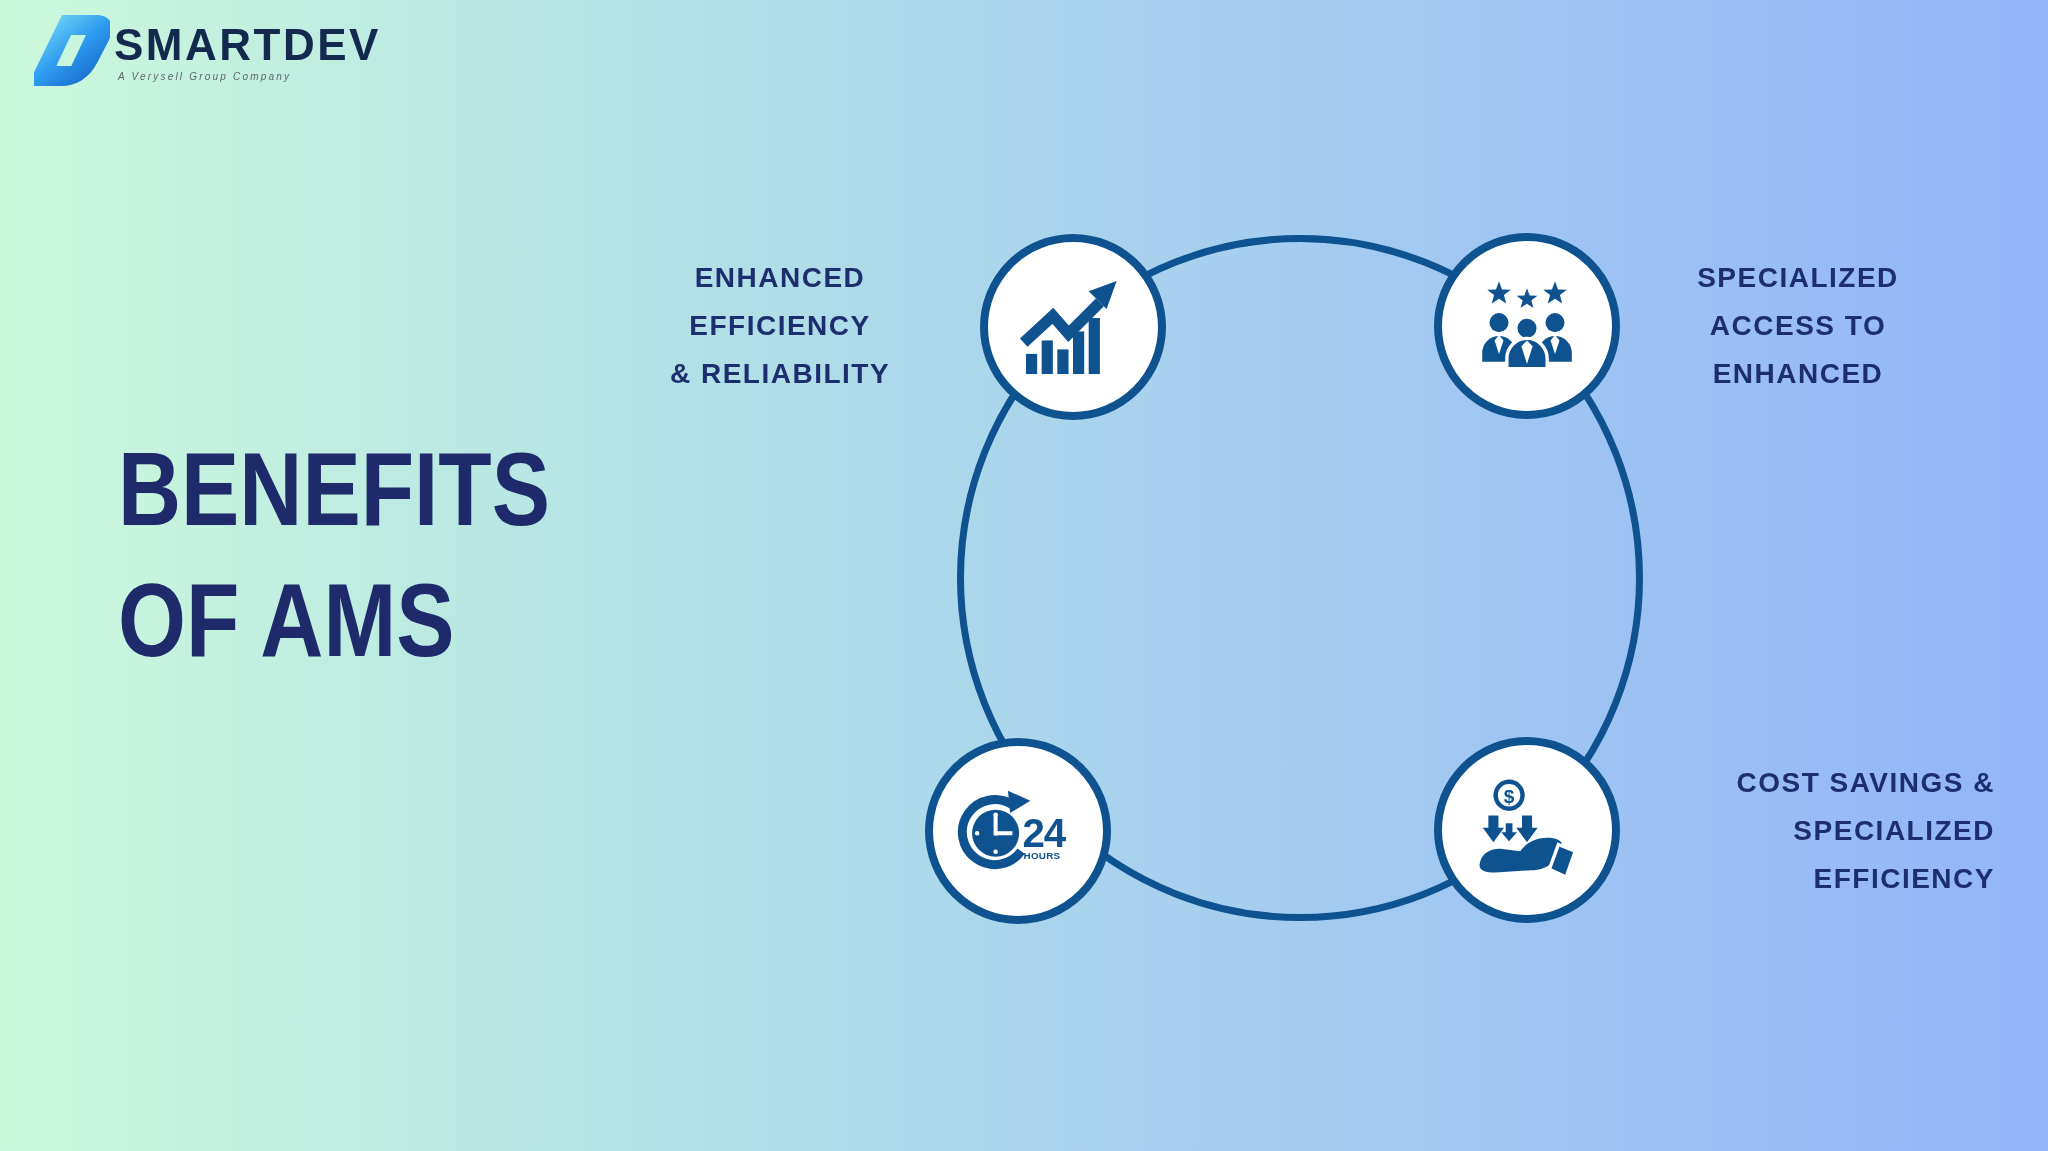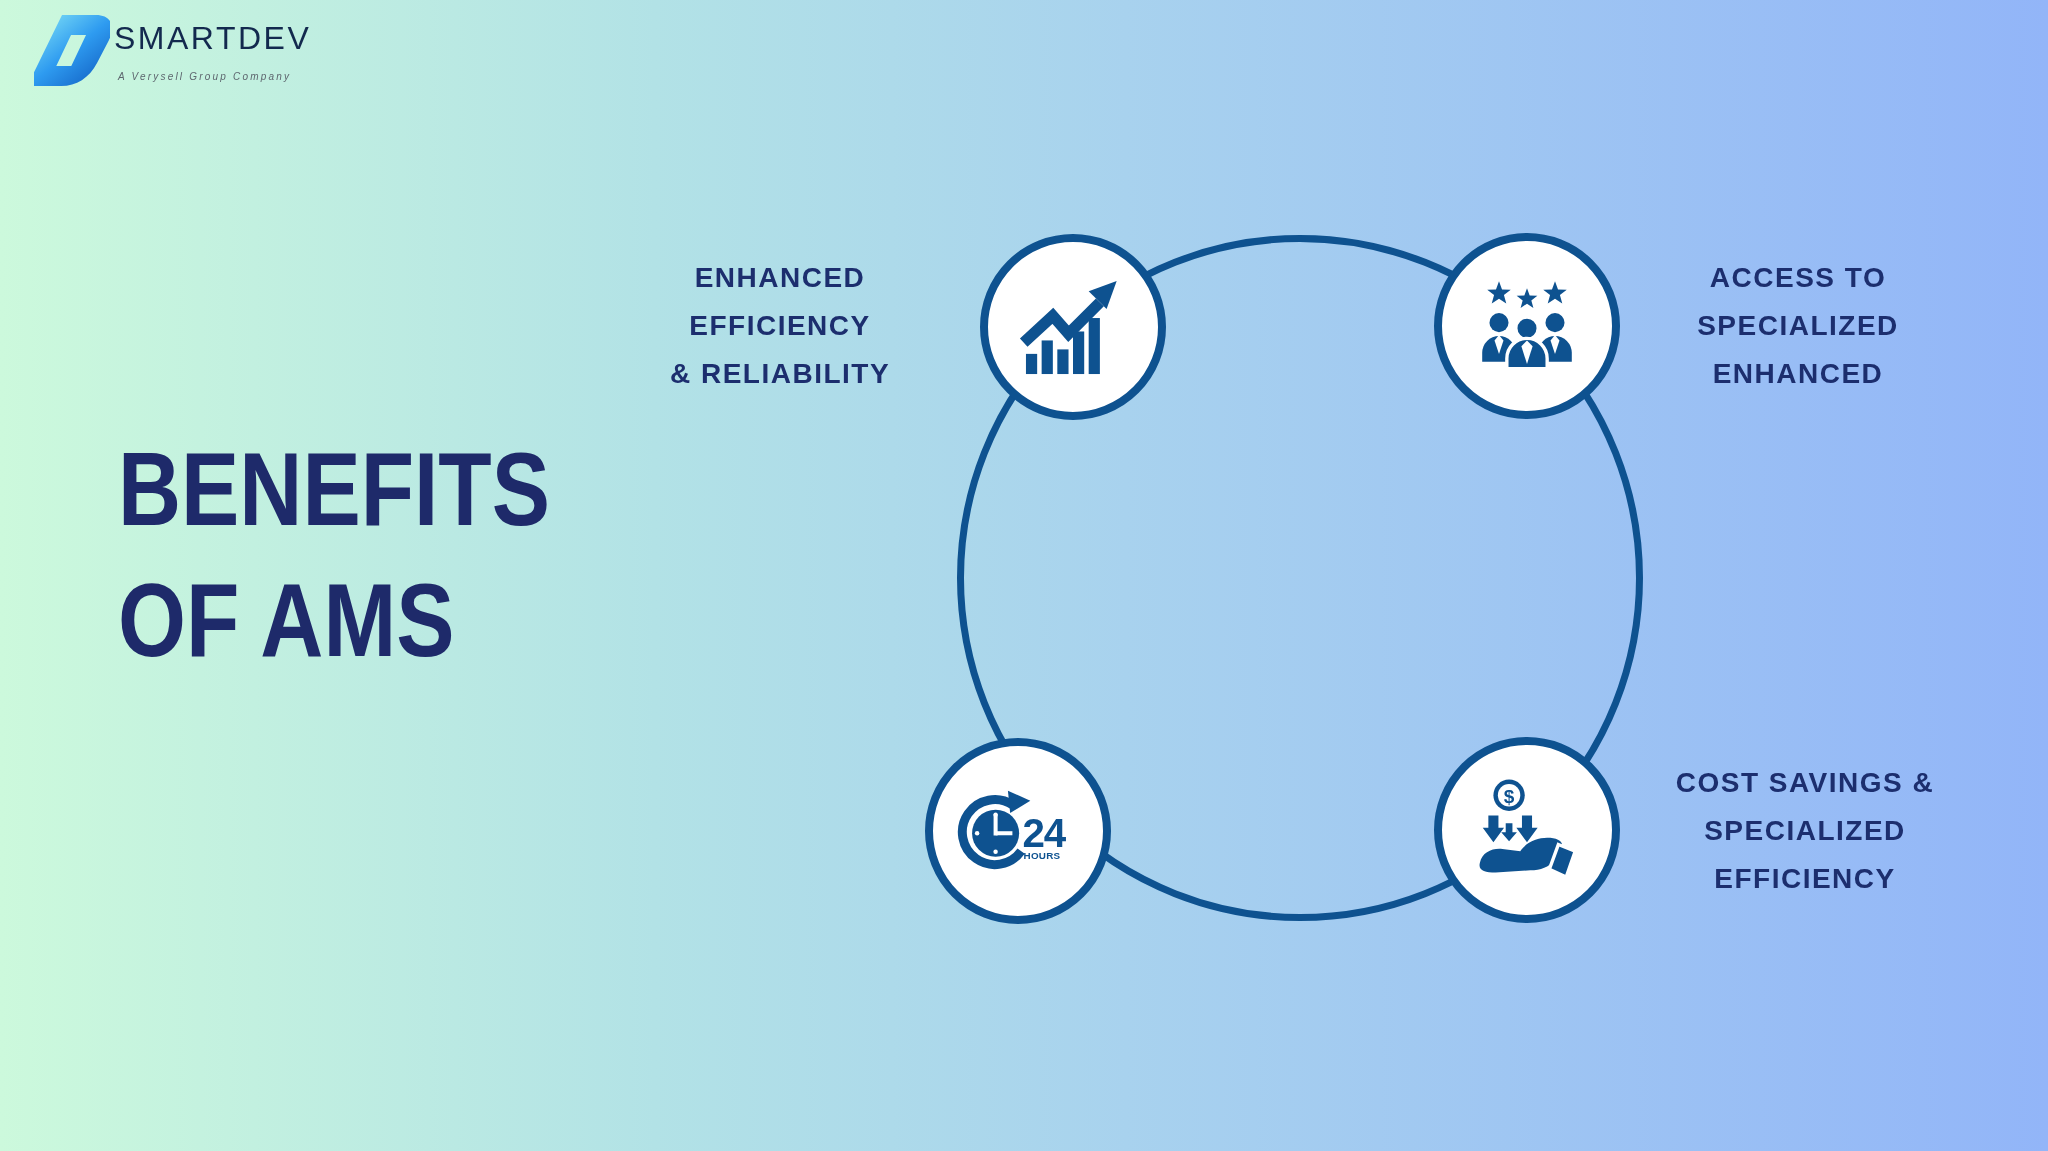--- a/index.html
+++ b/index.html
@@ -6,21 +6,21 @@
   html,body { width:2048px; height:1151px; }
   .canvas {
     position:relative; width:2048px; height:1151px; overflow:hidden;
     background:linear-gradient(90deg, #ccf9dc 0%, #b2e2e6 32%, #a8d2ee 55%, #92b5f8 100%);
     font-family:"Liberation Sans", sans-serif;
   }
 
   
   .logo-icon { position:absolute; left:34px; top:12px; width:76px; height:78px; }
   .logo-name {
-    position:absolute; left:114px; top:20px; font-size:32px; font-weight:normal;
+    position:absolute; left:114px; top:20px; font-size:44px; font-weight:bold;
     letter-spacing:2.5px; color:#13294e;
   }
   .logo-tagline {
     position:absolute; left:118px; top:71px; font-size:10px; font-style:italic;
     letter-spacing:2.2px; color:#5d666e;
   }
 
   
   .main-title {
     position:absolute; left:118px; top:424px; color:#1e2a6a; font-weight:bold;
@@ -47,21 +47,21 @@
   .node-br { left:1434px; top:737px; }
 
   
   .benefit-label {
     position:absolute; width:380px; text-align:center; color:#1c2e6e;
     font-weight:bold; font-size:28px; line-height:48px; letter-spacing:1.5px;
   }
   .label-tl { left:590px;  top:254px; }
   .label-tr { left:1608px; top:254px; }
   .label-bl { left:589px;  top:759px; }
-  .label-br { left:1615px; top:759px; }
+  .label-br { left:1615px; top:759px;text-align:right; }
 
   .ic { fill:#0e5290; }
   .ic-white { fill:#ffffff; }
   .clock-number { font-family:"Liberation Sans",sans-serif; font-weight:bold; }
 </style>
 </head>
 <body>
 
 <div class="canvas">
 
@@ -146,22 +146,22 @@
     </svg>
   </div>
 
   <div class="benefit-label label-tl">
     <div>ENHANCED</div>
     <div>EFFICIENCY</div>
     <div>&amp; RELIABILITY</div>
   </div>
 
   <div class="benefit-label label-tr">
+    <div>SPECIALIZED</div>
     <div>ACCESS TO</div>
-    <div>SPECIALIZED</div>
     <div>ENHANCED</div>
   </div>
 
 
   <div class="benefit-label label-br">
     <div>COST SAVINGS &amp;</div>
     <div>SPECIALIZED</div>
     <div>EFFICIENCY</div>
   </div>
 

